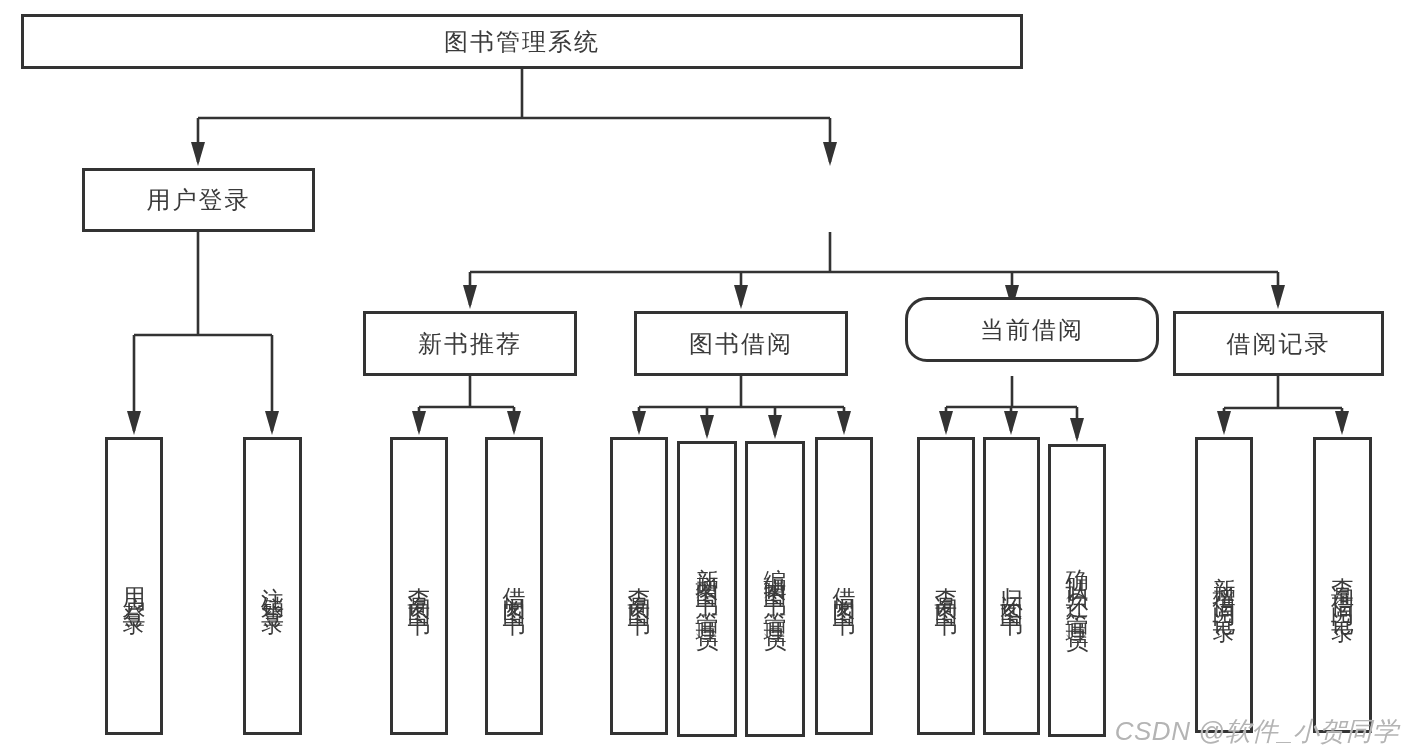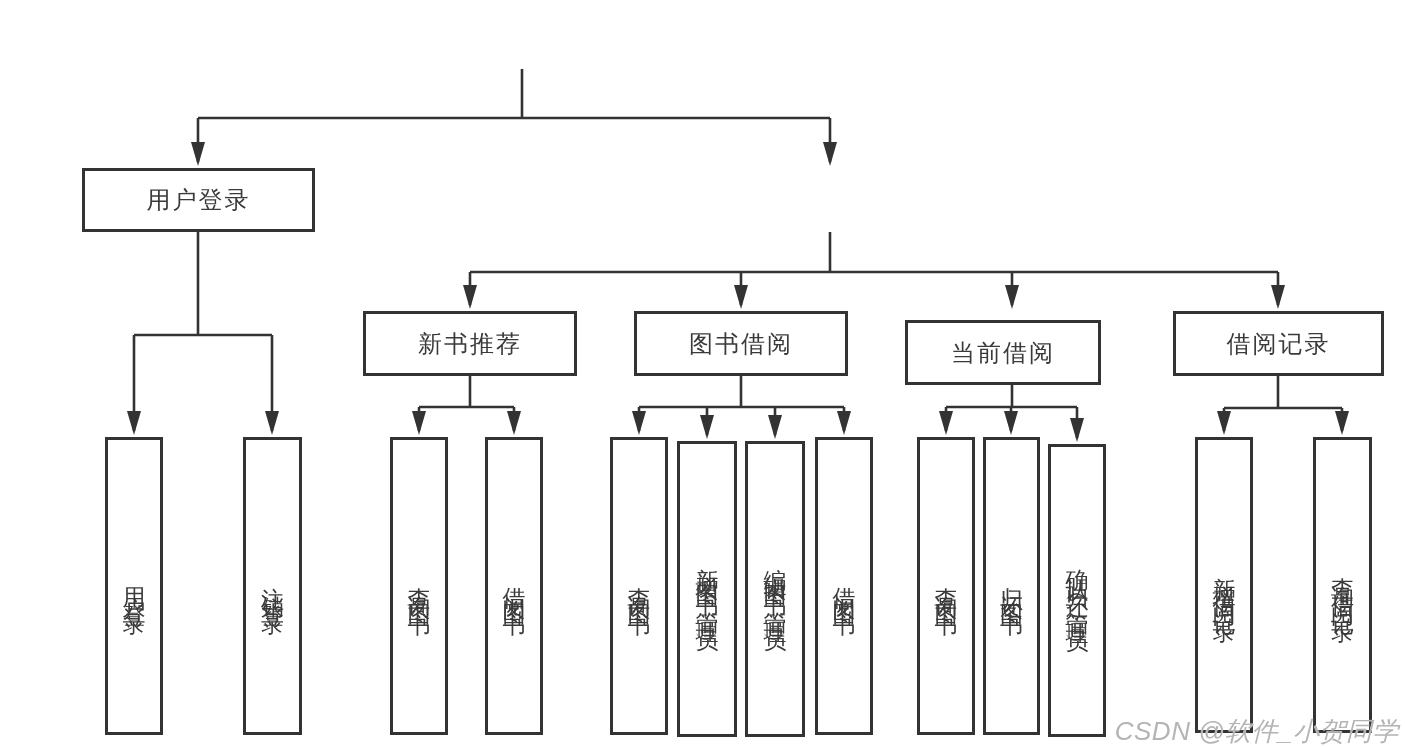--- a/index.html
+++ b/index.html
@@ -59,26 +59,27 @@
     <use href="#ah" x="707" y="439"></use>
     <use href="#ah" x="775" y="439"></use>
     <use href="#ah" x="844" y="435"></use>
     <use href="#ah" x="946" y="435"></use>
     <use href="#ah" x="1011" y="435"></use>
     <use href="#ah" x="1077" y="442"></use>
     <use href="#ah" x="1224" y="435"></use>
     <use href="#ah" x="1342" y="435"></use>
   </svg>
 
+  <div class="box" style="left:21px;top:14px;width:1002px;height:55px;">图书管理系统</div>
 
   <div class="box" style="left:82px;top:168px;width:233px;height:64px;">用户登录</div>
 
   <div class="box" style="left:634px;top:311px;width:214px;height:65px;">图书借阅</div>
   <div class="box" style="left:363px;top:311px;width:214px;height:65px;">新书推荐</div>
-  <div class="box" style="left:905px;top:320px;width:196px;height:65px;">当前借阅</div>
+  <div class="box" style="left:905px;top:297px;width:254px;height:65px;border-radius:22px;">当前借阅</div>
   <div class="box" style="left:1173px;top:311px;width:211px;height:65px;">借阅记录</div>
 
   <div class="box vbox" style="left:105px;top:437px;width:58px;height:298px;">用户登录</div>
   <div class="box vbox" style="left:243px;top:437px;width:59px;height:298px;">注销登录</div>
 
   <div class="box vbox" style="left:390px;top:437px;width:58px;height:298px;">查询图书</div>
   <div class="box vbox" style="left:485px;top:437px;width:58px;height:298px;">借阅图书</div>
 
   <div class="box vbox" style="left:610px;top:437px;width:58px;height:298px;">查询图书</div>
   <div class="box vbox" style="left:677px;top:441px;width:60px;height:296px;">新增图书（管理员）</div>

